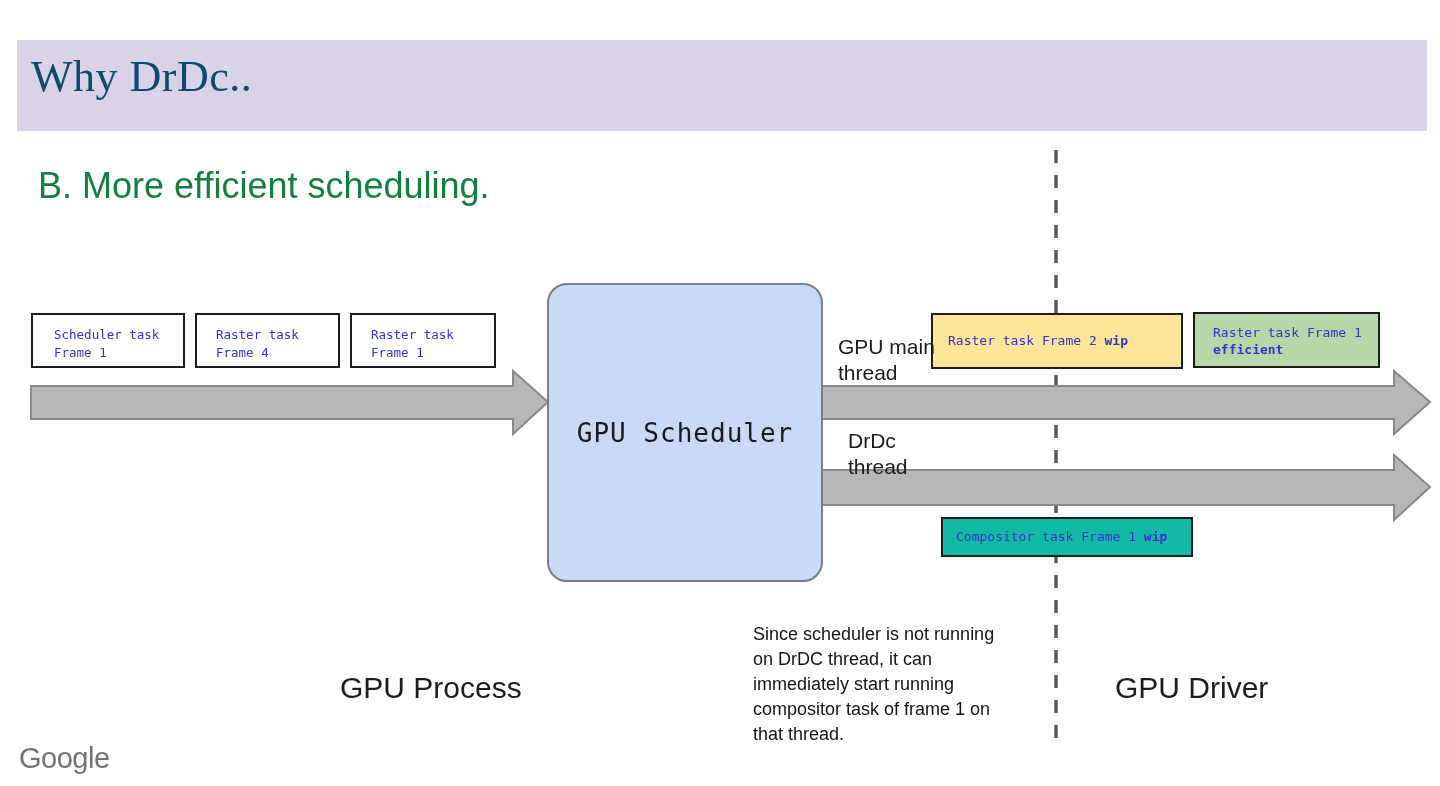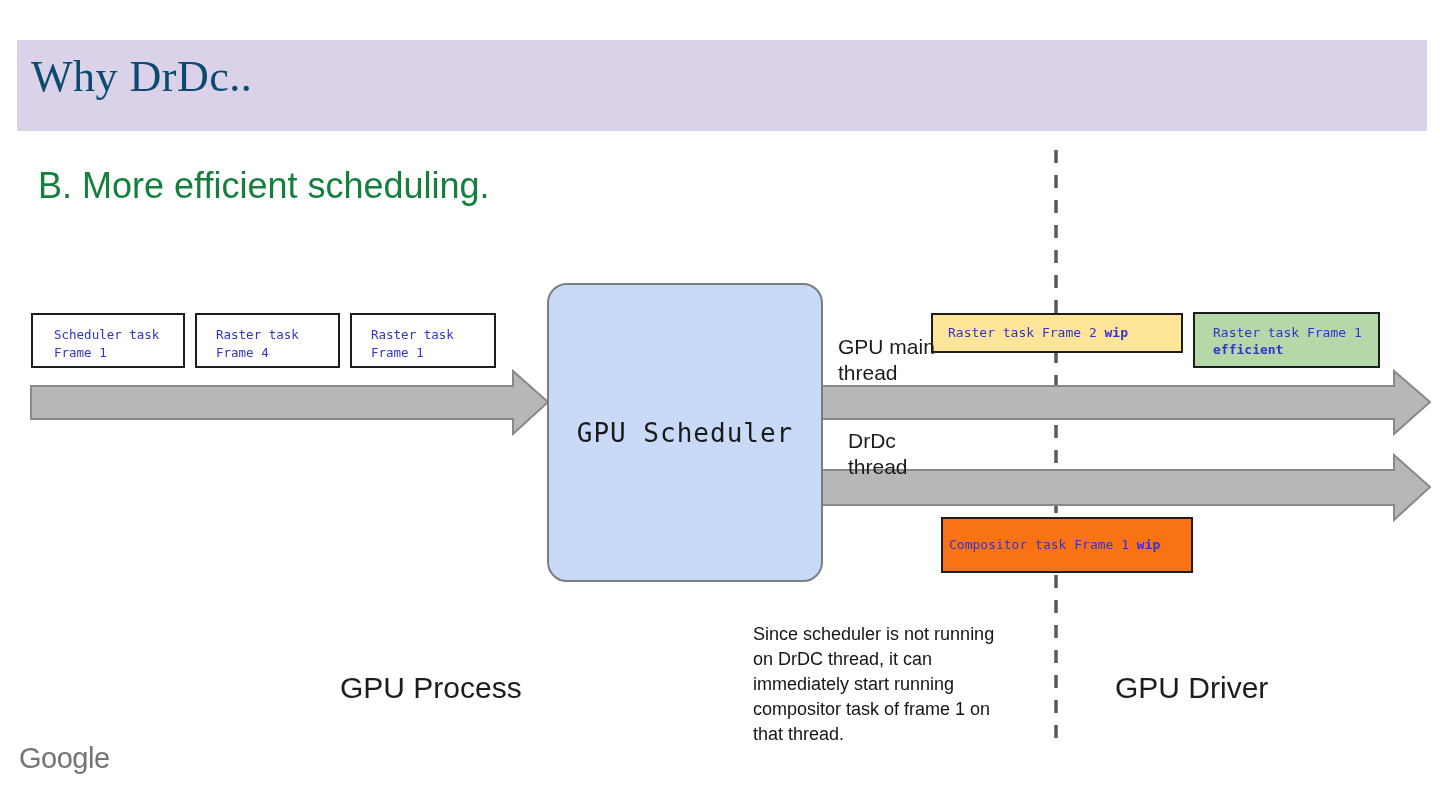--- a/index.html
+++ b/index.html
@@ -139,28 +139,28 @@
 
   <div class="thread-label" style="left:838px; top:334px;">
     <div>GPU main</div>
     <div>thread</div>
   </div>
   <div class="thread-label" style="left:848px; top:428px;">
     <div>DrDc</div>
     <div>thread</div>
   </div>
 
-  <div class="task-box single-line" style="left:931px; top:313px; width:252px; height:40px; background:#ffe599; padding-left:15px;">
+  <div class="task-box single-line" style="left:931px; top:313px; width:252px; height:56px; background:#ffe599; padding-left:15px;">
     <span><span>Raster task Frame 2 </span><span class="bold">wip</span></span>
   </div>
   <div class="task-box" style="left:1193px; top:312px; width:187px; height:56px; background:#b6d7a8; padding:10px 0 0 18px; font-size:13px; line-height:17px;">
     <div>Raster task Frame 1</div>
     <div class="bold">efficient</div>
   </div>
-  <div class="task-box single-line" style="left:941px; top:517px; width:252px; height:56px; background:#f97316; padding-left:6px;">
+  <div class="task-box single-line" style="left:941px; top:517px; width:252px; height:40px; background:#14b8a6; padding-left:13px;">
     <span><span>Compositor task Frame 1 </span><span class="bold">wip</span></span>
   </div>
 
   <div class="note-text">
     <div>Since scheduler is not running</div>
     <div>on DrDC thread, it can</div>
     <div>immediately start running</div>
     <div>compositor task of frame 1 on</div>
     <div>that thread.</div>
   </div>

